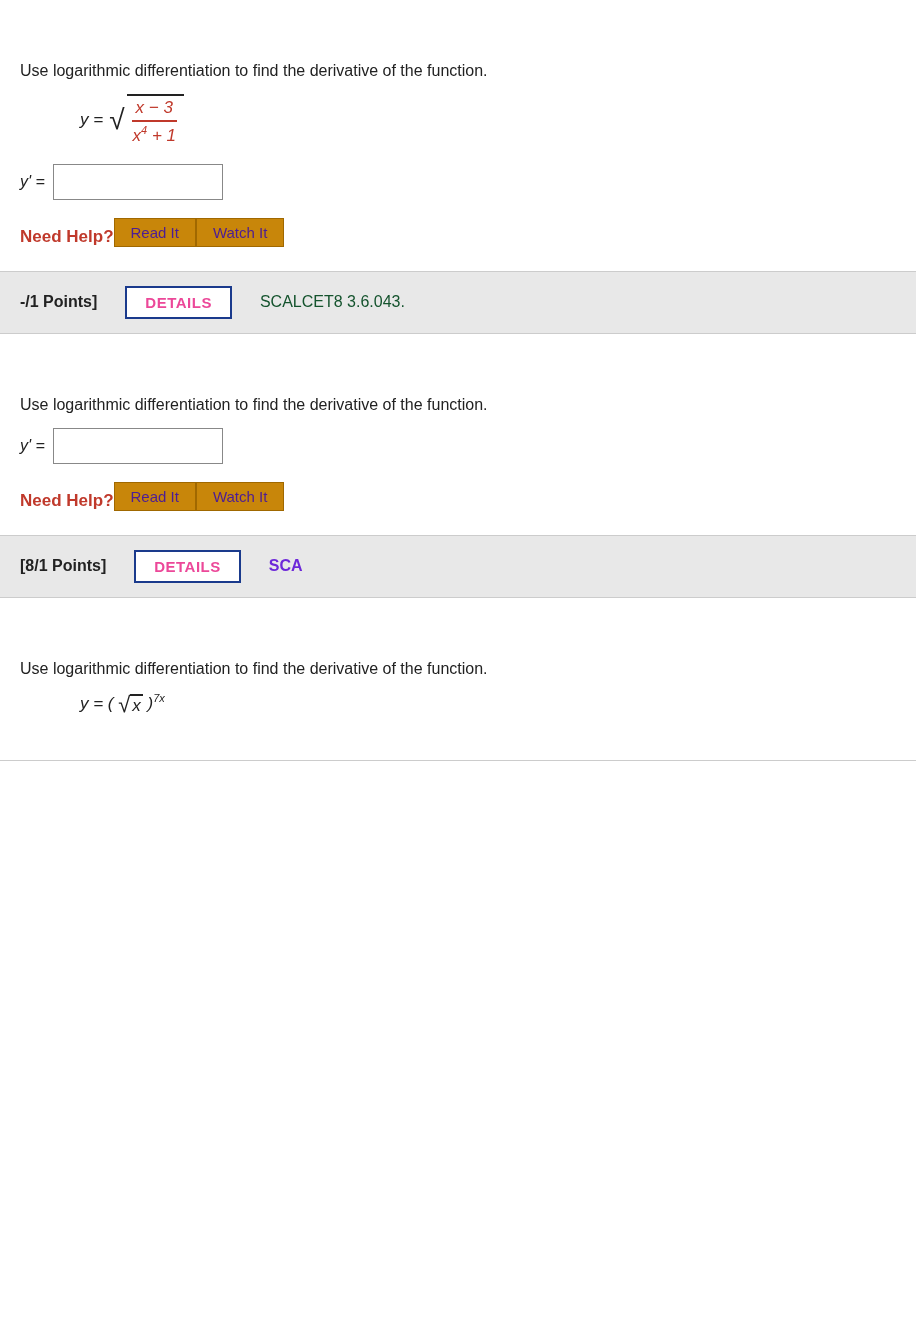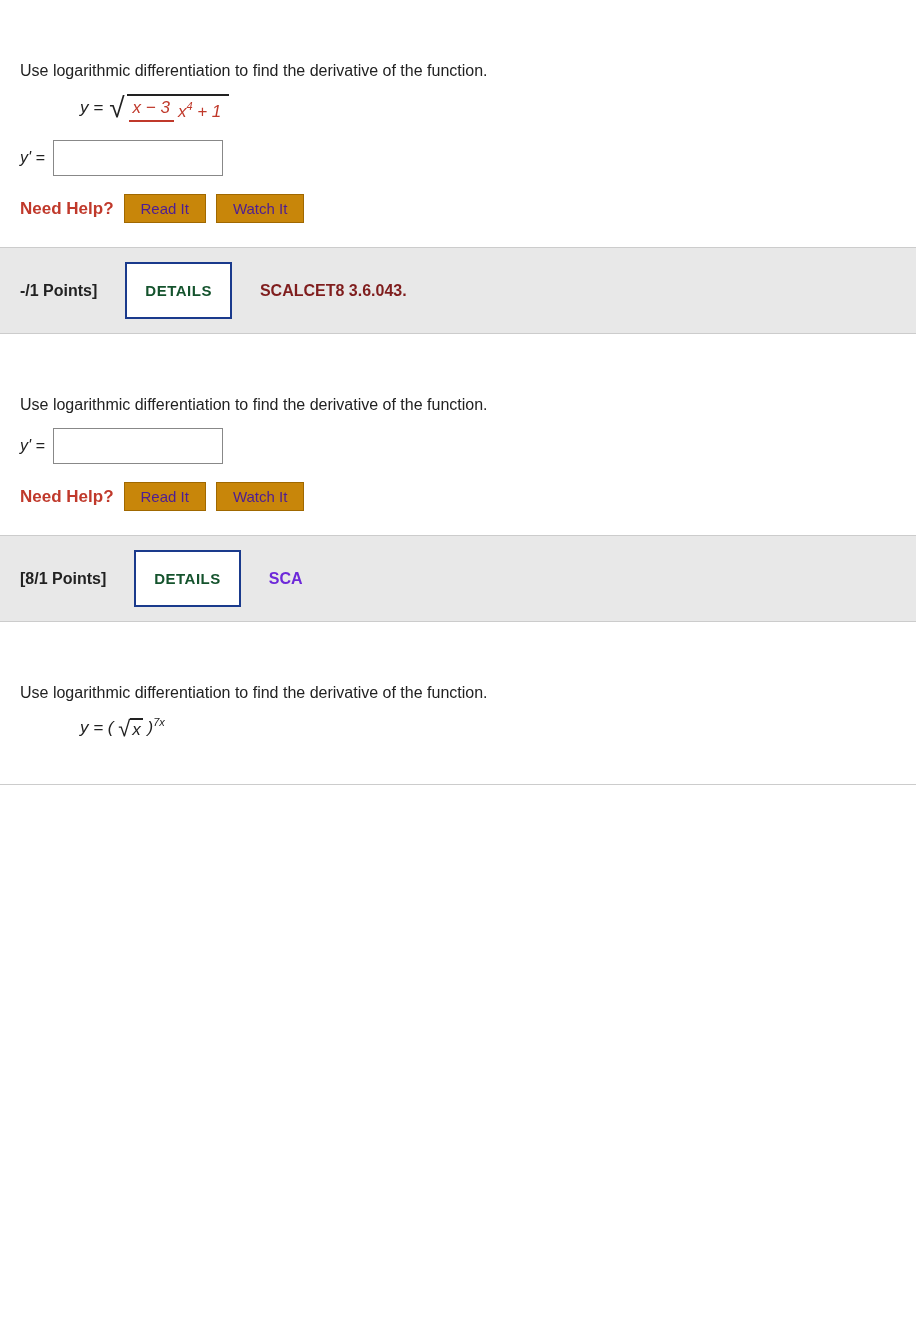--- a/index.html
+++ b/index.html
@@ -25,21 +25,21 @@
 
     .formula-block {
       margin: 10px 0 18px 60px;
       font-size: 17px;
       font-style: italic;
       color: #222;
     }
 
     .fraction-container {
       display: inline-flex;
-      flex-direction: row;
+      flex-direction: column;
       align-items: center;
       vertical-align: middle;
       position: relative;
     }
 
     .fraction-numerator {
       border-bottom: 2px solid #c0392b;
       padding: 0 4px 2px 4px;
       color: #c0392b;
       font-style: italic;
@@ -87,22 +87,21 @@
       border: 1px solid #888;
       height: 36px;
       width: 170px;
       font-size: 15px;
       padding: 2px 6px;
       outline: none;
     }
 
     .need-help-row {
       display: flex;
-      align-items: center;
-      gap: 10px;
+      align-items: flex-end;
       margin-top: 4px;
     }
 
     .need-help-label {
       color: #c0392b;
       font-weight: bold;
       font-size: 17px;
     }
 
     .help-btn {
@@ -119,23 +118,23 @@
       background: #e8e8e8;
       padding: 14px 20px;
       display: flex;
       align-items: center;
       gap: 28px;
       border-bottom: 1px solid #ccc;
     }
 
     .details-btn {
       border: 2px solid #1a3a8c;
-      color: #14532d;
+      color: #ec4899;
       background: #fff;
-      padding: 18px 18px;
+      padding: 6px 18px;
       font-size: 15px;
       font-weight: bold;
       cursor: pointer;
       letter-spacing: 0.5px;
       text-align: right;
     }
 
     .prev-answers-btn {
       border: 2px solid #1a3a8c;
       color: #1a3a8c;
@@ -147,23 +146,23 @@
       letter-spacing: 0.5px;
     }
 
     .points-label {
       font-weight: bold;
       font-size: 16px;
       color: #222;
     }
 
     .scalcet-label {
-      font-weight: bold;
-      font-size: 16px;
-      color: #7f1d1d;
+      font-weight: normal;
+      font-size: 16px;
+      color: #14532d;
     }
 
     .sca-label {
       font-weight: bold;
       font-size: 16px;
       color: #6d28d9;
     }
 
     sup {
       font-size: 11px;

